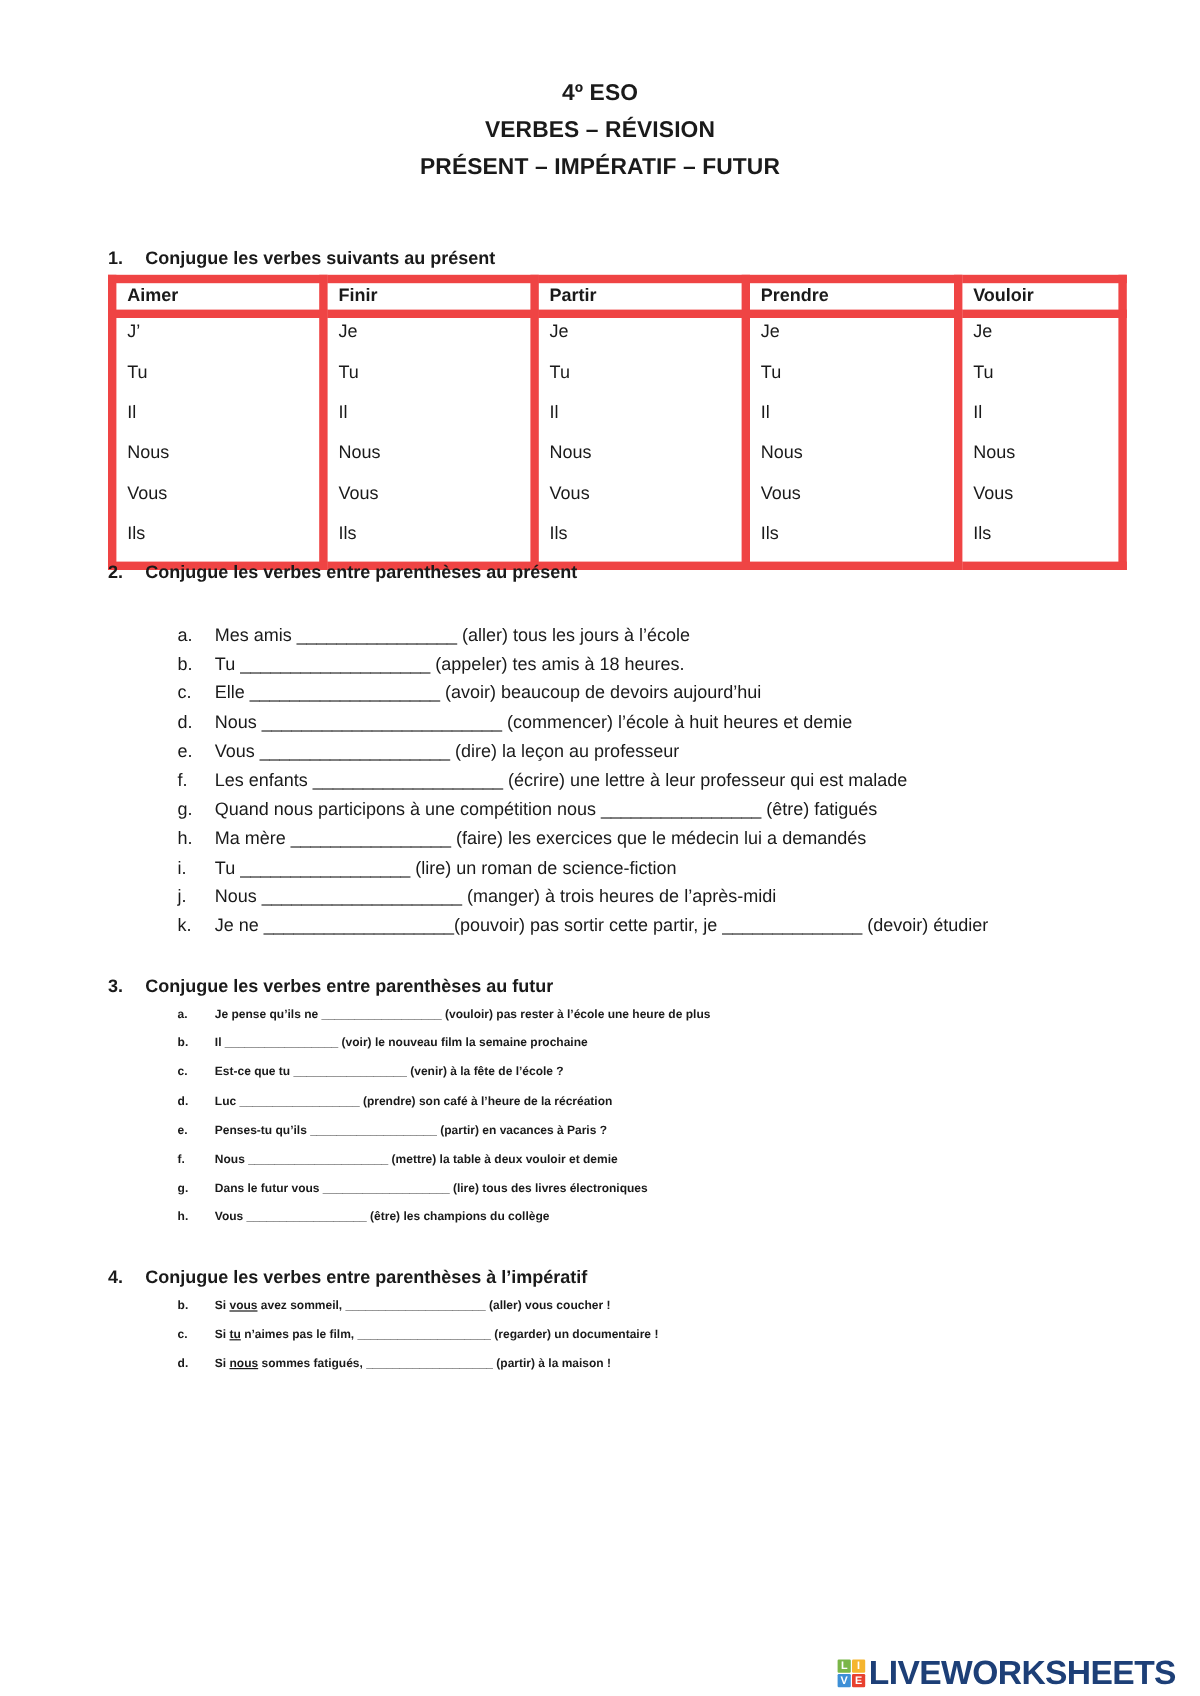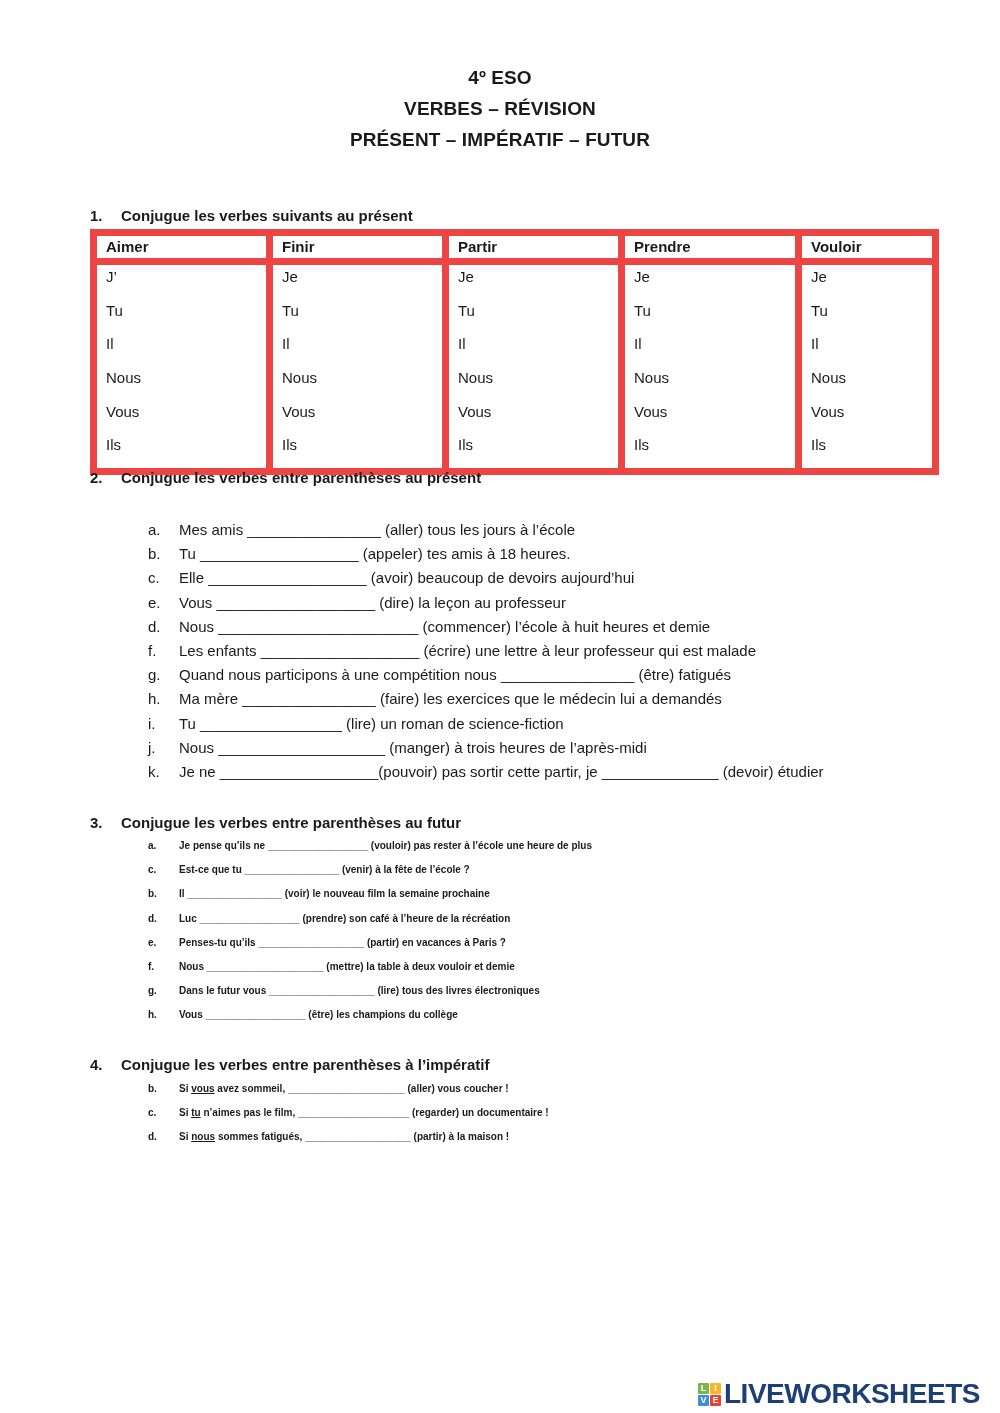--- a/index.html
+++ b/index.html
@@ -107,37 +107,37 @@
   </tbody>
 </table>
 
 <div class="section-heading" style="top:469px;">
   <span class="num">2.</span><span>Conjugue les verbes entre parenthèses au présent</span>
 </div>
 <ol class="items sec2" style="top:518px;">
   <li><span class="letter">a.</span><span>Mes amis ________________ (aller) tous les jours à l’école</span></li>
   <li><span class="letter">b.</span><span>Tu ___________________ (appeler) tes amis à 18 heures.</span></li>
   <li><span class="letter">c.</span><span>Elle ___________________ (avoir) beaucoup de devoirs aujourd’hui</span></li>
+  <li><span class="letter">d.</span><span>Nous ________________________ (commencer) l’école à huit heures et demie</span></li>
   <li><span class="letter">e.</span><span>Vous ___________________ (dire) la leçon au professeur</span></li>
-  <li><span class="letter">d.</span><span>Nous ________________________ (commencer) l’école à huit heures et demie</span></li>
   <li><span class="letter">f.</span><span>Les enfants ___________________ (écrire) une lettre à leur professeur qui est malade</span></li>
   <li><span class="letter">g.</span><span>Quand nous participons à une compétition nous ________________ (être) fatigués</span></li>
   <li><span class="letter">h.</span><span>Ma mère ________________ (faire) les exercices que le médecin lui a demandés</span></li>
   <li><span class="letter">i.</span><span>Tu _________________ (lire) un roman de science-fiction</span></li>
   <li><span class="letter">j.</span><span>Nous ____________________ (manger) à trois heures de l’après-midi</span></li>
   <li><span class="letter">k.</span><span>Je ne ___________________(pouvoir) pas sortir cette partir, je ______________ (devoir) étudier</span></li>
 </ol>
 
 <div class="section-heading" style="top:814px;">
   <span class="num">3.</span><span>Conjugue les verbes entre parenthèses au futur</span>
 </div>
 <ol class="items sec3" style="top:834px;">
   <li><span class="letter">a.</span><span>Je pense qu’ils ne __________________ (vouloir) pas rester à l’école une heure de plus</span></li>
+  <li><span class="letter">b.</span><span>Il _________________ (voir) le nouveau film la semaine prochaine</span></li>
   <li><span class="letter">c.</span><span>Est-ce que tu _________________ (venir) à la fête de l’école ?</span></li>
-  <li><span class="letter">b.</span><span>Il _________________ (voir) le nouveau film la semaine prochaine</span></li>
   <li><span class="letter">d.</span><span>Luc __________________ (prendre) son café à l’heure de la récréation</span></li>
   <li><span class="letter">e.</span><span>Penses-tu qu’ils ___________________ (partir) en vacances à Paris ?</span></li>
   <li><span class="letter">f.</span><span>Nous _____________________ (mettre) la table à deux vouloir et demie</span></li>
   <li><span class="letter">g.</span><span>Dans le futur vous ___________________ (lire) tous des livres électroniques</span></li>
   <li><span class="letter">h.</span><span>Vous __________________ (être) les champions du collège</span></li>
 </ol>
 
 <div class="section-heading" style="top:1056px;">
   <span class="num">4.</span><span>Conjugue les verbes entre parenthèses à l’impératif</span>
 </div>

